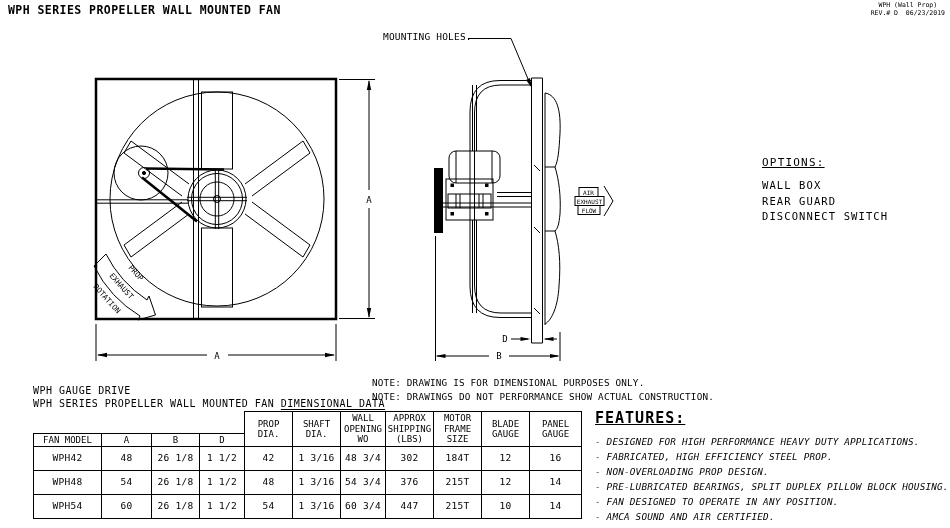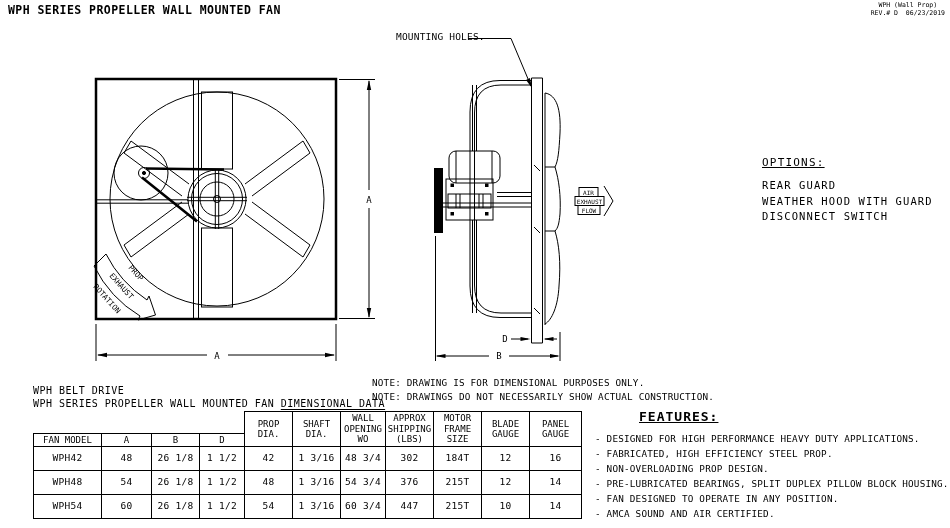--- a/index.html
+++ b/index.html
@@ -7,21 +7,21 @@
     width:950px;height:528px;position:relative;overflow:hidden;
     background:#ffffff;color:#000;
     font-family:"DejaVu Sans Mono","Liberation Mono",monospace;
   }
   .abs{position:absolute;}
   .pre{white-space:pre;}
   
   .title{left:8px;top:3px;font-size:11.5px;font-weight:bold;letter-spacing:.45px;}
   .rev{right:5px;top:1px;text-align:center;font-size:6.5px;line-height:8px;letter-spacing:0;}
   
-  .mounting{left:396px;top:31px;font-size:9.5px;letter-spacing:.2px;}
+  .mounting{left:383px;top:31px;font-size:9.5px;letter-spacing:.2px;}
   
   .options{left:762px;top:156px;width:188px;}
   .options .hd{font-size:11px;font-weight:normal;text-decoration:underline;letter-spacing:1.2px;margin-bottom:9px;}
   .options .it{font-size:10.5px;letter-spacing:1.1px;line-height:15.5px;}
   
   .notes{left:372px;top:376px;font-size:9.3px;letter-spacing:.2px;line-height:13.5px;}
   
   .intro{left:33px;top:384px;font-size:10px;letter-spacing:.5px;line-height:13px;}
   .intro u{text-underline-offset:2px;}
   
@@ -33,22 +33,22 @@
   .cell{
     box-sizing:border-box;display:flex;align-items:center;justify-content:center;
     text-align:center;font-size:9.5px;letter-spacing:.3px;white-space:pre-line;
     border-left:1px solid #000;border-bottom:1px solid #000;line-height:10.5px;
   }
   .th{border-top:1px solid #000;font-size:9px;letter-spacing:0;}
   .th.short{height:14px;align-self:end;}
   .lastcol{border-right:1px solid #000;}
   
   .features{left:595px;top:409px;width:355px;}
-  .features .hd{font-size:13px;font-weight:bold;text-decoration:underline;letter-spacing:1px;margin-bottom:7px;margin-left:44px;}
-  .features .it{font-size:9.3px;letter-spacing:.2px;line-height:15px;}
+  .features .hd{font-size:15px;font-weight:bold;text-decoration:underline;letter-spacing:1px;margin-bottom:7px;}
+  .features .it{font-size:9.3px;letter-spacing:.2px;line-height:15px;font-style:italic;}
   
   svg text{font-family:"DejaVu Sans Mono","Liberation Mono",monospace;fill:#000;}
 </style>
 </head>
 <body>
 
 <svg class="abs" style="left:0;top:0;" width="950" height="528" viewBox="0 0 950 528">
   <g stroke="#000" stroke-width="1" fill="none">
 
     <g>
@@ -218,32 +218,32 @@
 
 <div class="abs rev">
   <div class="pre">WPH (Wall Prop)</div>
   <div class="pre">REV.# D  06/23/2019</div>
 </div>
 
 <div class="abs mounting pre">MOUNTING HOLES.</div>
 
 <div class="abs options">
   <div class="hd pre">OPTIONS:</div>
+  <div class="it pre">WALL BOX</div>
   <div class="it pre">REAR GUARD</div>
-  <div class="it pre">WEATHER HOOD WITH GUARD</div>
   <div class="it pre">DISCONNECT SWITCH</div>
 </div>
 
 <div class="abs notes">
   <div class="pre">NOTE: DRAWING IS FOR DIMENSIONAL PURPOSES ONLY.</div>
-  <div class="pre">NOTE: DRAWINGS DO NOT NECESSARILY SHOW ACTUAL CONSTRUCTION.</div>
+  <div class="pre">NOTE: DRAWINGS DO NOT PERFORMANCE SHOW ACTUAL CONSTRUCTION.</div>
 </div>
 
 <div class="abs intro">
-  <div class="pre">WPH BELT DRIVE</div>
+  <div class="pre">WPH GAUGE DRIVE</div>
   <div class="pre"><span>WPH SERIES PROPELLER WALL MOUNTED FAN </span><u>DIMENSIONAL DATA</u></div>
 </div>
 
 <div class="abs dimtable">
   <div class="cell th short">FAN MODEL</div>
   <div class="cell th short">A</div>
   <div class="cell th short">B</div>
   <div class="cell th short">D</div>
   <div class="cell th">PROP
 DIA.</div>

